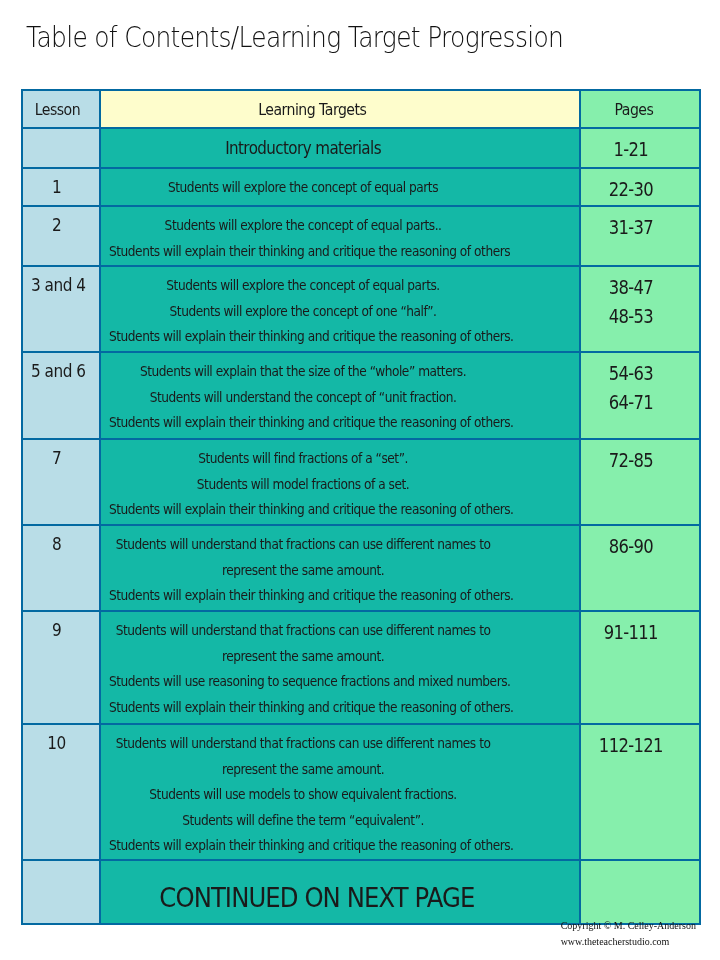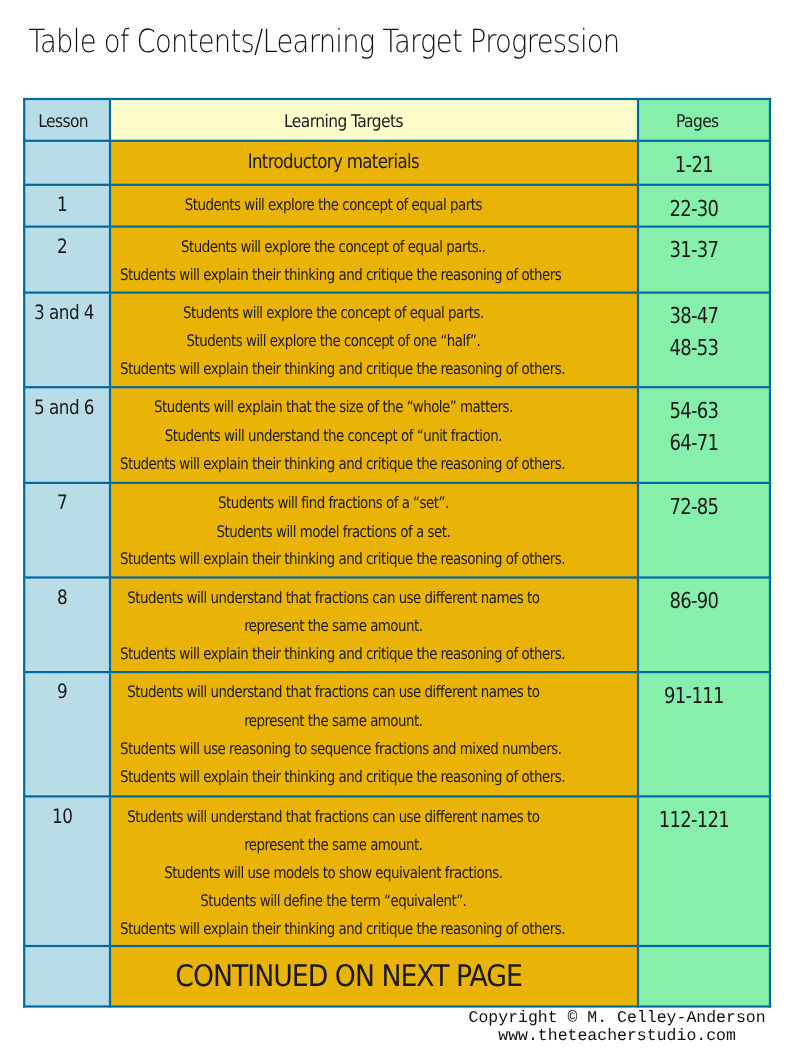--- a/index.html
+++ b/index.html
@@ -17,21 +17,21 @@
       position: absolute; left: 21px; top: 89px;
       width: 678px; border-collapse: collapse; table-layout: fixed;
     }
     table.toc td {
       border: 2px solid #0369a1; vertical-align: top; padding: 0; text-align: center;
     }
     col.c-lesson { width: 78px; }
     col.c-targets { width: 480px; }
     col.c-pages { width: 120px; }
     td.lesson { background: #b9dde7; }
-    td.targets { background: #eab308; }
+    td.targets { background: #14b8a6; }
     td.pages { background: #86efac; }
     tr.header td.targets { background: #fefdcc; }
     .cell {
       padding: 6px 8px 0 8px; box-sizing: border-box;
     }
     .hdr {
       font-size: 16px; letter-spacing: -0.6px; transform: scaleX(0.88); transform-origin: left top;
       white-space: nowrap; line-height: 26px;
     }
     .lesson-num {
@@ -50,22 +50,22 @@
     .intro {
       font-size: 18px; letter-spacing: -0.7px; line-height: 26px;
       transform: scaleX(0.84); transform-origin: left top; white-space: nowrap;
     }
     .continued {
       font-size: 27px; letter-spacing: -1px; line-height: 50px;
       transform: scaleX(0.9); transform-origin: left top; white-space: nowrap;
       padding-top: 0;
     }
     .footer {
-      position: absolute; right: 24px; top: 918px; text-align: center;
-      font-family: Liberation Mono, monospace; font-size: 15px; line-height: 16px; color: #111;
+      position: absolute; right: 24px; top: 918px; text-align: left;
+      font-family: Liberation Serif, serif; font-size: 10px; line-height: 16px; color: #111;
     }
   </style>
 </head>
 <body>
 
 <div class="title">Table of Contents/Learning Target Progression</div>
 
 <table class="toc">
   <colgroup>
     <col class="c-lesson">
@@ -257,21 +257,21 @@
         </td>
         <td class="pages">
           <div class="cell">
             <div class="pages-txt">112-121</div>
           </div>
         </td>
       </tr>
       <tr style="height: 55px;">
         <td class="lesson"></td>
         <td class="targets">
-          <div class="cell" style="padding-top:2px">
+          <div class="cell" style="padding-top:12px">
             <div class="continued">CONTINUED ON NEXT PAGE</div>
           </div>
         </td>
         <td class="pages"></td>
       </tr>
     </tbody>
 </table>
 
 <div class="footer">
   <div>Copyright © M. Celley-Anderson</div>

